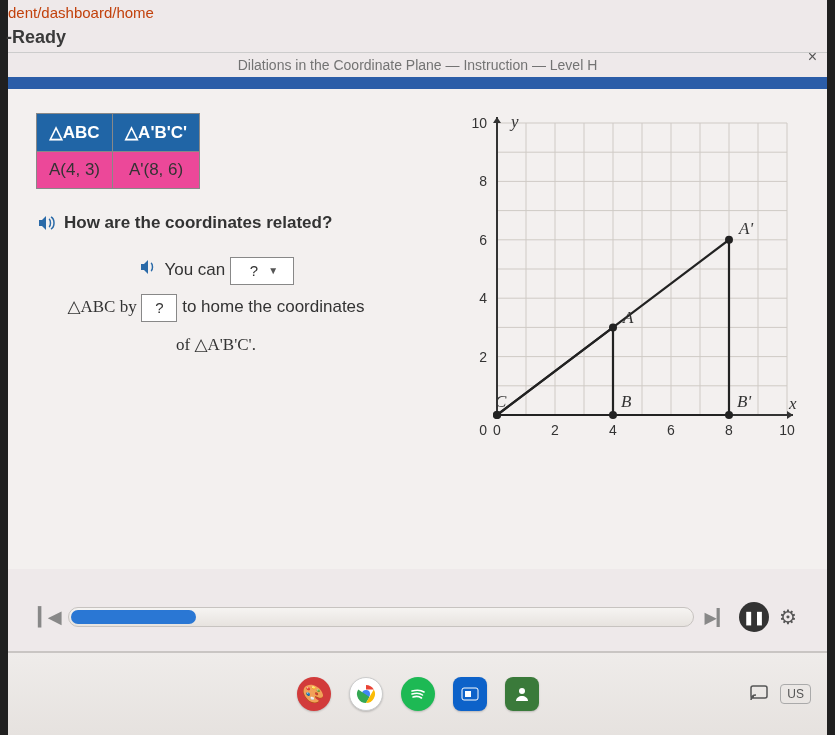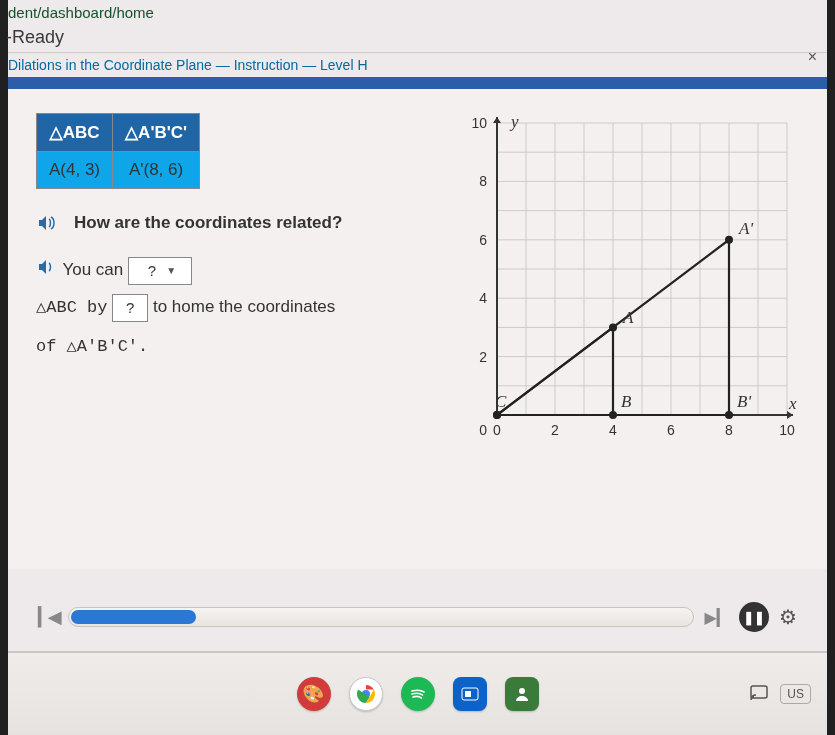--- a/index.html
+++ b/index.html
@@ -16,36 +16,36 @@
     background: #eee9ea;
     border: 8px solid #202020;
     border-top: 0;
     border-bottom: 0;
     height: 100%;
     position: relative;
   }
   .url-bar {
     padding: 4px 0 4px 0;
     font-size: 15px;
-    color: #14532d;
+    color: #c2410c;
   }
   .brand-row {
     padding: 2px 0 4px 0;
     border-bottom: 1px solid #ccc;
   }
   .brand {
     font-size: 18px;
-    font-weight: 400;
+    font-weight: 700;
     color: #3a3a3a;
     margin-left: -2px;
   }
   .lesson-title-row {
-    text-align: left;
+    text-align: center;
     font-size: 14px;
-    color: #0369a1;
+    color: #737373;
     padding: 4px 0;
   }
   .close-x {
     position: absolute;
     right: 10px;
     top: 48px;
     font-size: 16px;
     color: #555;
     cursor: pointer;
   }
@@ -66,58 +66,59 @@
 
   table.points {
     border-collapse: collapse;
     margin-bottom: 24px;
   }
   table.points th, table.points td {
     border: 1px solid #888;
     padding: 8px 12px;
     text-align: center;
     font-size: 17px;
-    background: #0ea5e9;
+    background: #ec4899;
   }
   table.points th {
     background: #2065a6;
     color: #fff;
     font-weight: 700;
     font-style: italic;
     margin-top: 32px;
   }
   table.points .tri { font-style: normal; }
 
-  .question { display:flex; align-items:center; gap:16px; margin-bottom:18px;}
+  .question { display:flex; align-items:center; gap:6px; margin-bottom:18px;}
   .question .q-text { font-size:17px; font-weight:700; color:#333; }
 
   .audio-icon {
     width: 22px; height: 18px;
     display: inline-flex; align-items: center; justify-content: center;
     color: #2a6aa8;
   }
   .fill-line {
     font-size: 17px;
     line-height: 2.2;
+    text-align: center;
   }
   .select-box, .input-box {
     display: inline-flex;
     align-items: center;
     justify-content: center;
     background: #fff;
     border: 1px solid #888;
     height: 28px;
     padding: 0 8px;
     font-size: 15px;
     vertical-align: middle;
   }
   .select-box { min-width: 64px; gap:10px; padding: 0 6px 0 10px;}
   .select-box .caret { font-size: 10px; color:#555;}
   .input-box { min-width: 36px; }
-  .tri-sym { font-family: Liberation Mono, monospace; }
+  .tri-sym { font-family: Liberation Serif, serif; }
 
   
   .player-bar {
     position: absolute;
     left: 30px; right: 30px; bottom: 98px;
     height: 40px;
     display:flex; align-items:center; gap:10px;
   }
   .prev-btn { color:#888; font-size:18px; letter-spacing:-4px; }
   .progress-track {

